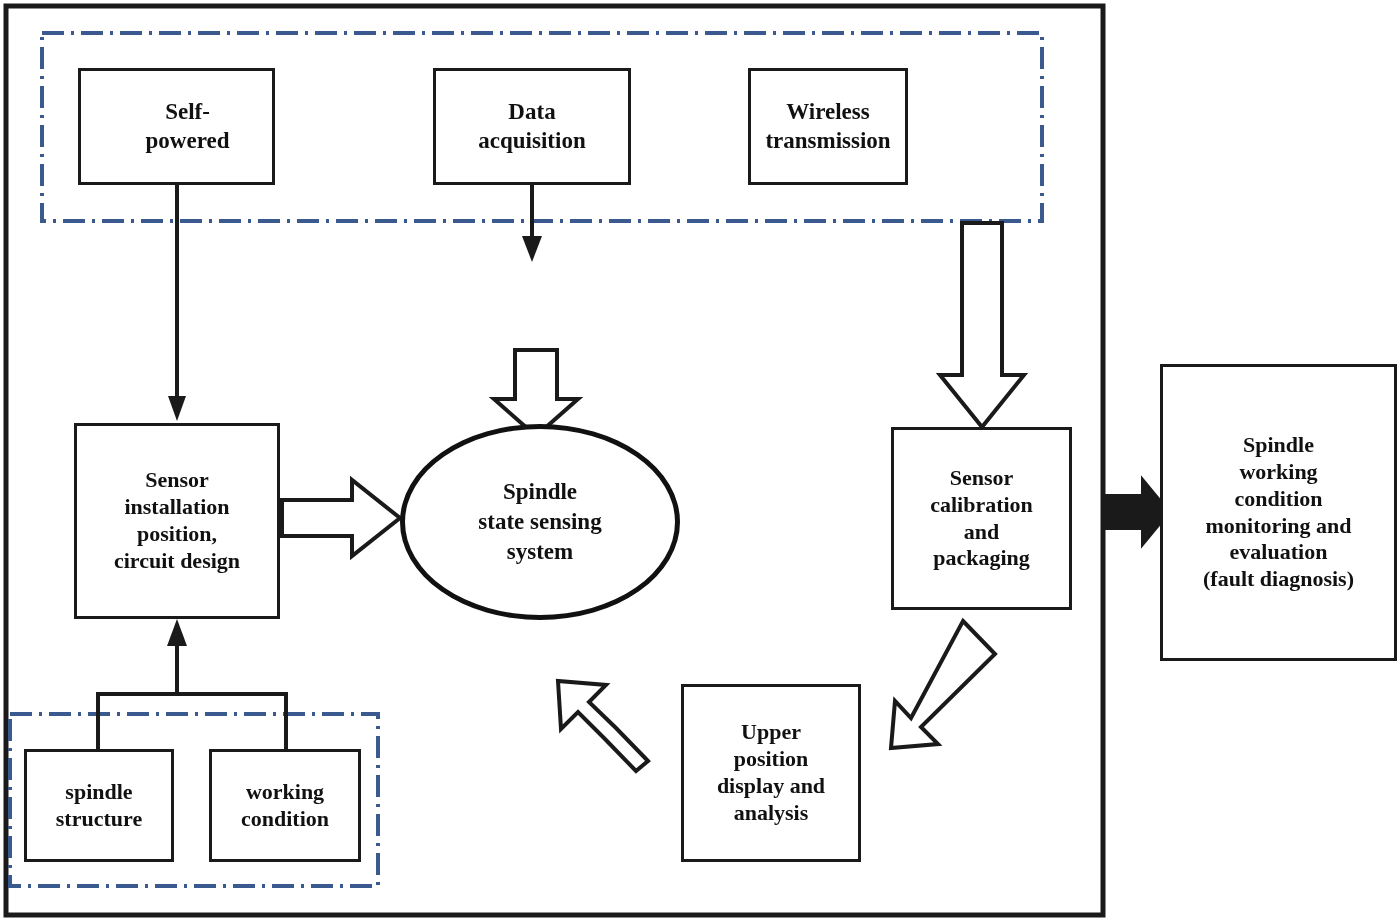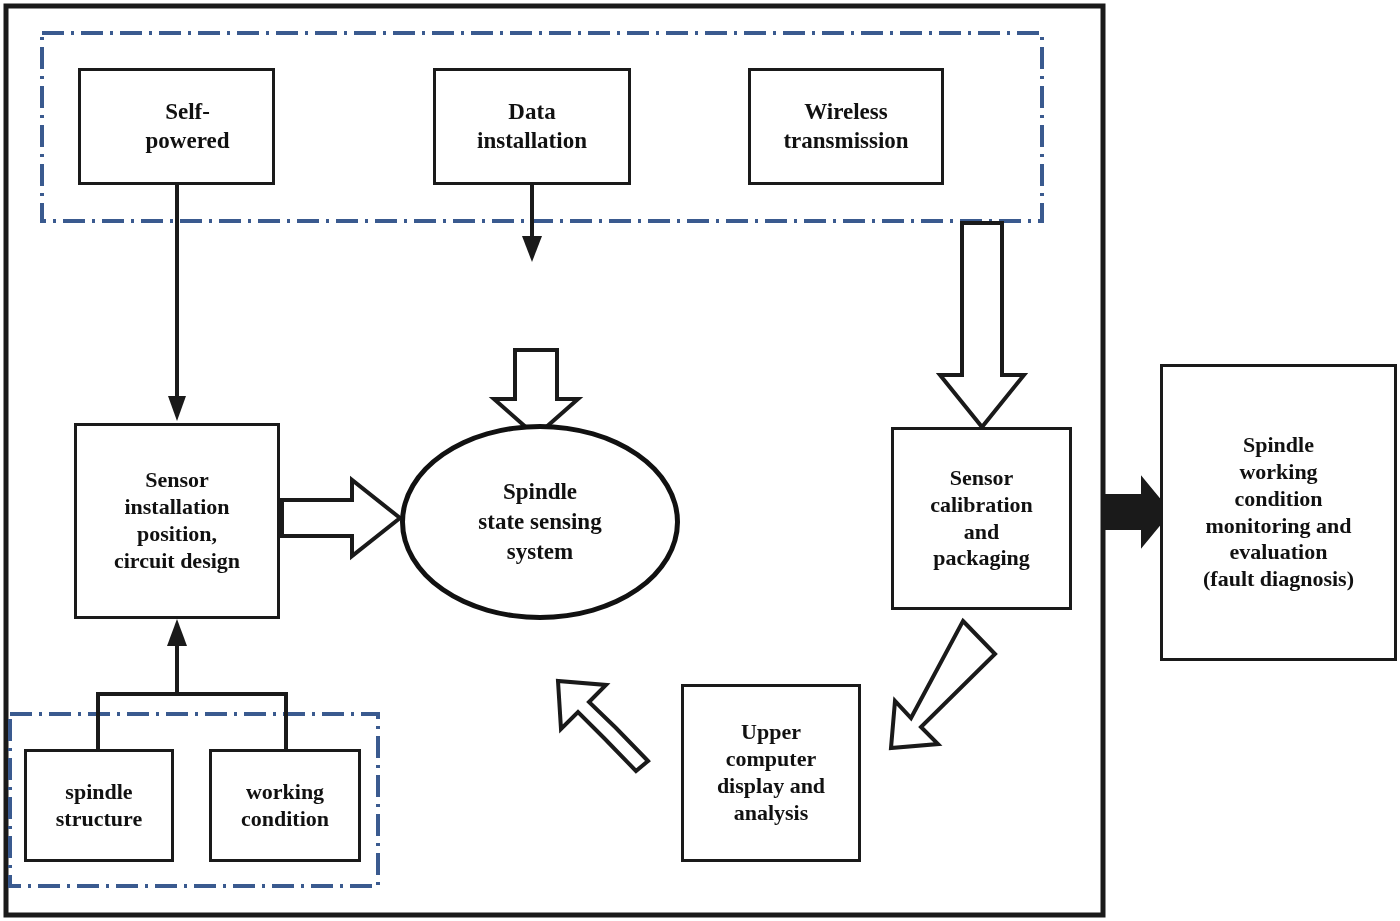--- a/index.html
+++ b/index.html
@@ -97,24 +97,24 @@
     <polygon points="1102,495 1142,495 1142,478 1170,512 1142,546 1142,529 1102,529" fill="#1a1a1a" stroke="#1a1a1a" stroke-width="2"></polygon>
   </svg>
 
   <div class="node" style="left:78px; top:68px; width:197px; height:117px; font-size:23px;padding-left:28px;">
     <span class="node-label">Self-
 powered</span>
   </div>
 
   <div class="node" style="left:433px; top:68px; width:198px; height:117px; font-size:23px;">
     <span class="node-label">Data
-installation</span>
+acquisition</span>
   </div>
 
-  <div class="node" style="left:748px; top:68px; width:196px; height:117px; font-size:23px;">
+  <div class="node" style="left:748px; top:68px; width:160px; height:117px; font-size:23px;">
     <span class="node-label">Wireless
 transmission</span>
   </div>
 
 
   <div class="node" style="left:74px; top:423px; width:206px; height:196px; font-size:22px;">
     <span class="node-label">Sensor
 installation
 position,
 circuit design</span>
@@ -132,21 +132,21 @@
 
   <div class="node" style="left:891px; top:427px; width:181px; height:183px; font-size:22px;">
     <span class="node-label">Sensor
 calibration
 and
 packaging</span>
   </div>
 
   <div class="node" style="left:681px; top:684px; width:180px; height:178px; font-size:22px;">
     <span class="node-label">Upper
-computer
+position
 display and
 analysis</span>
   </div>
 
   <div class="node" style="left:1160px; top:364px; width:237px; height:297px; font-size:22px;">
     <span class="node-label">Spindle
 working
 condition
 monitoring and
 evaluation

